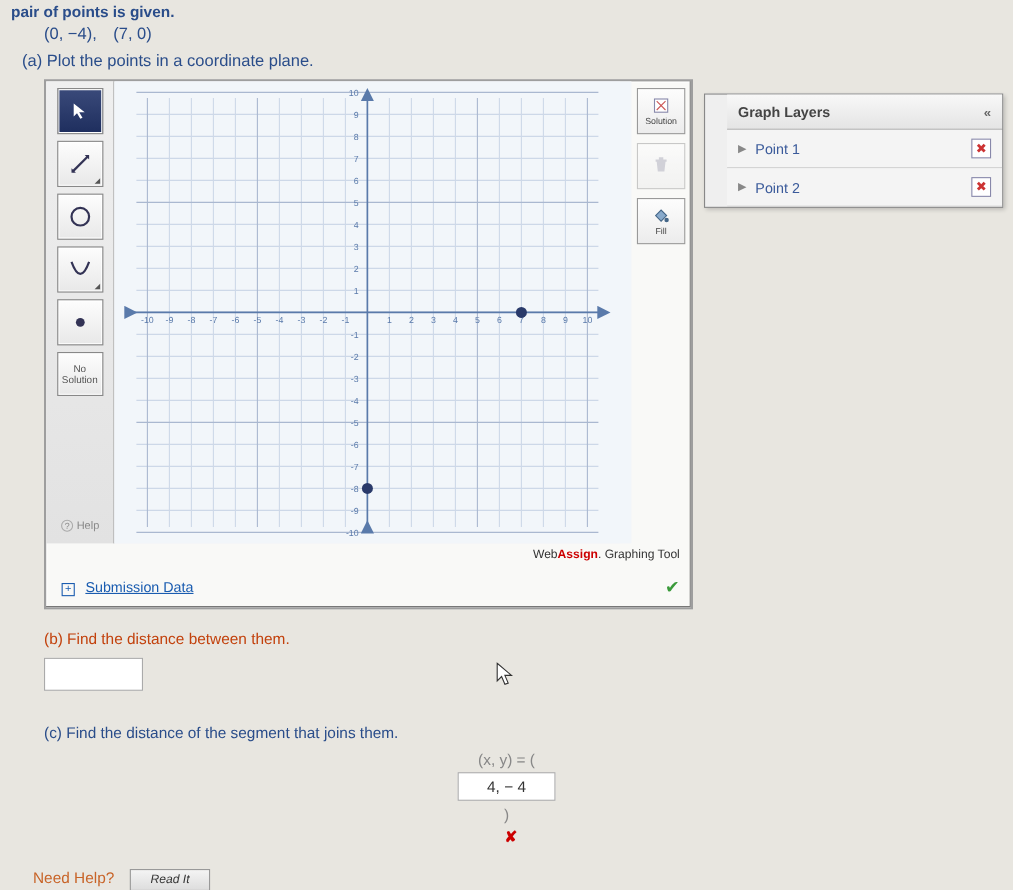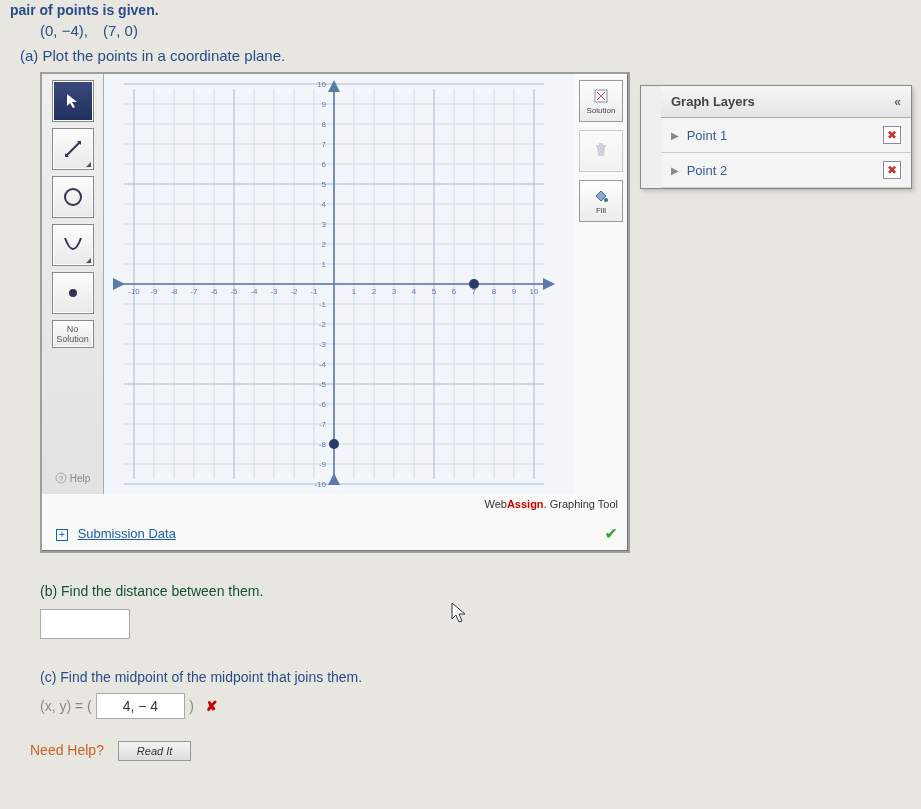--- a/index.html
+++ b/index.html
@@ -37,21 +37,21 @@
   .toolbtn {
     width: 42px; height: 42px;
     background: linear-gradient(#fdfdfd,#e8e8e8);
     border: 1px solid #888;
     display: flex; align-items: center; justify-content: center;
     box-shadow: inset 0 0 0 1px #fff;
     cursor: pointer;
     position: relative;
   }
   .toolbtn.sel { background: linear-gradient(#3a4a7a,#1e2e5e); }
-  .toolbtn.nosol { height: 28px; font-size: 9px; color:#555; line-height: 10px; text-align: center; flex-direction: column;}
+  .toolbtn.nosol { height: 40px; font-size: 9px; color:#555; line-height: 10px; text-align: center; flex-direction: column;}
   .toolbtn .corner { position:absolute; right:2px; bottom:2px; width:0;height:0;border-left:5px solid transparent;border-bottom:5px solid #555;}
   .helpbtn { margin-top: auto; font-size:10px; color:#888; cursor:pointer; display:flex;align-items:center;gap:3px; padding-bottom:4px;}
   .canvas-wrap { flex:1; position:relative; background:#f2f6fa; }
   .rightcol {
     width: 54px; padding: 6px 4px;
     display:flex; flex-direction:column; gap:8px; align-items:center;
   }
   .rbtn {
     width: 44px; height:42px;
     background: linear-gradient(#fdfdfd,#ececec);
@@ -60,24 +60,24 @@
     font-size:8px;color:#444;cursor:pointer;
   }
   .rbtn .ico { width:16px;height:16px;margin-bottom:2px;}
   .footer { text-align:right; padding:4px 10px 8px; font-size:11px; color:#888;}
   .footer .wa { color:#333;}
   .footer .wa b { color:#c00; font-weight:bold;}
   .sublink { padding: 8px 14px 10px; }
   .sublink a { color:#1a5cb0; text-decoration:underline; font-size:13px;}
   .sublink .plus { display:inline-block;width:12px;height:12px;border:1px solid #1a5cb0;color:#1a5cb0;text-align:center;line-height:10px;font-size:10px;margin-right:6px;}
   .check { position:absolute; right:10px; bottom:8px; color:#3a9a3a; font-size:16px;}
-  .partb { padding: 18px 40px 4px; color:#14532d; font-size:14px;margin-top:12px;}
+  .partb { padding: 18px 40px 4px; color:#c2410c; font-size:14px;}
   .ansbox { margin: 6px 40px; width:90px; height:30px; background:#fff; border:1px solid #aaa;}
   .partc { padding: 24px 40px 4px; color:#2a4d8a; font-size:14px;}
-  .cexpr { padding: 4px 40px; color:#888; font-size:14px; display:flex;align-items:center;gap:4px;}
+  .cexpr { padding: 4px 40px; color:#888; font-size:14px; display:flex;align-items:center;gap:4px;flex-direction:column;}
   .cinput { display:inline-block; background:#fff; border:1px solid #aaa; padding:4px 26px; color:#333; font-size:14px; min-width:70px;}
   .xmark { color:#c00; font-weight:bold; margin-left:8px;}
   .needhelp { padding: 18px 30px; color:#c86428; font-size:14px;}
   .readit { display:inline-block; background:linear-gradient(#f4f4f4,#ddd); border:1px solid #999; padding:3px 18px; font-size:11px; color:#333; margin-left:10px; cursor:pointer;font-style:italic;}
   
   .layers {
     position:absolute; left:640px; top:85px; width:272px;
     border:1px solid #888; background:#efefef;
     box-shadow: 2px 2px 4px rgba(0,0,0,.2);
     padding-left: 20px;
@@ -278,21 +278,21 @@
   <div class="sublink">
     <span class="plus">+</span>
     <a href="#">Submission Data</a>
   </div>
   <span class="check">✔</span>
 </div>
 
 <div class="partb">(b) Find the distance between them.</div>
 <input class="ansbox" style="">
 
-<div class="partc">(c) Find the midpoint of the midpoint that joins them.</div>
+<div class="partc">(c) Find the distance of the segment that joins them.</div>
 <div class="cexpr">
   <span>(x, y) = (</span>
   <span class="cinput">4, − 4</span>
   <span>)</span>
   <span class="xmark">✘</span>
 </div>
 
 <div class="needhelp">
   <span>Need Help?</span>
   <span class="readit">Read It</span>

